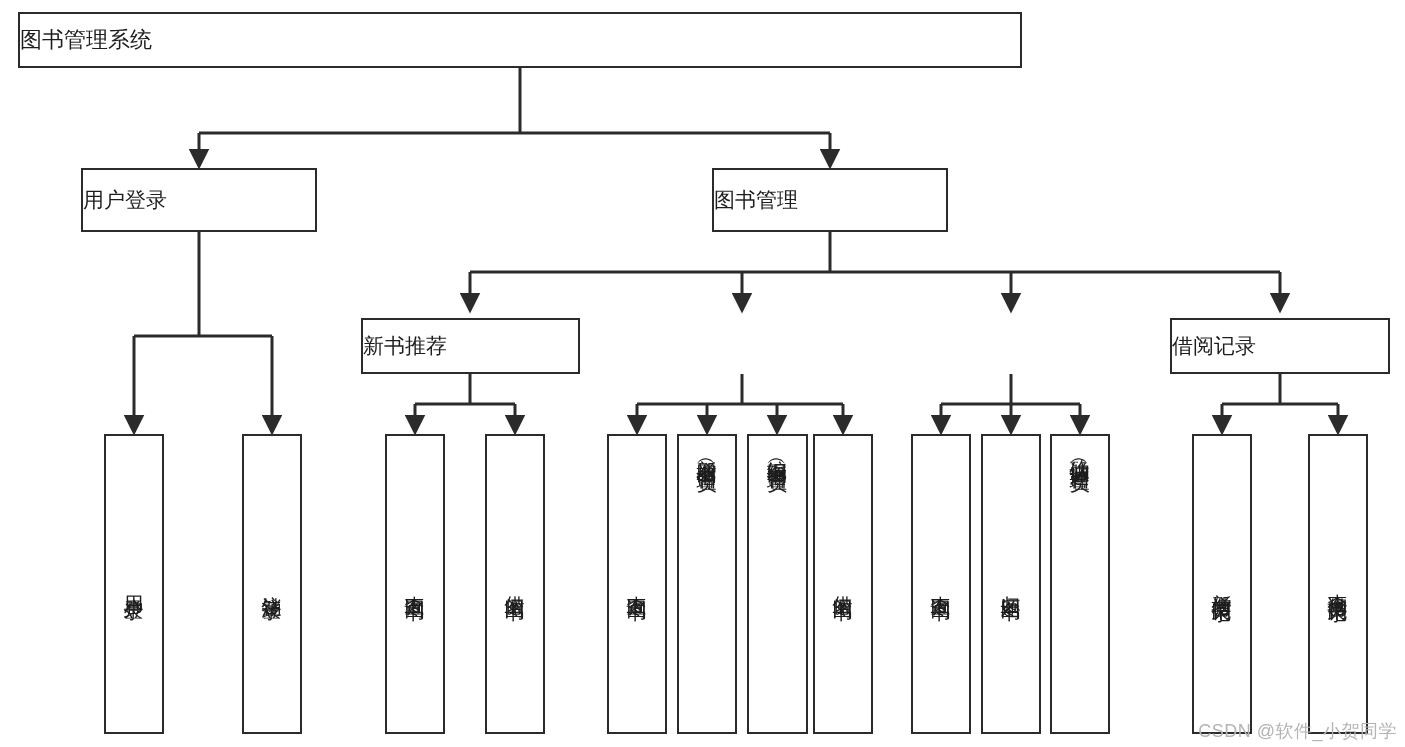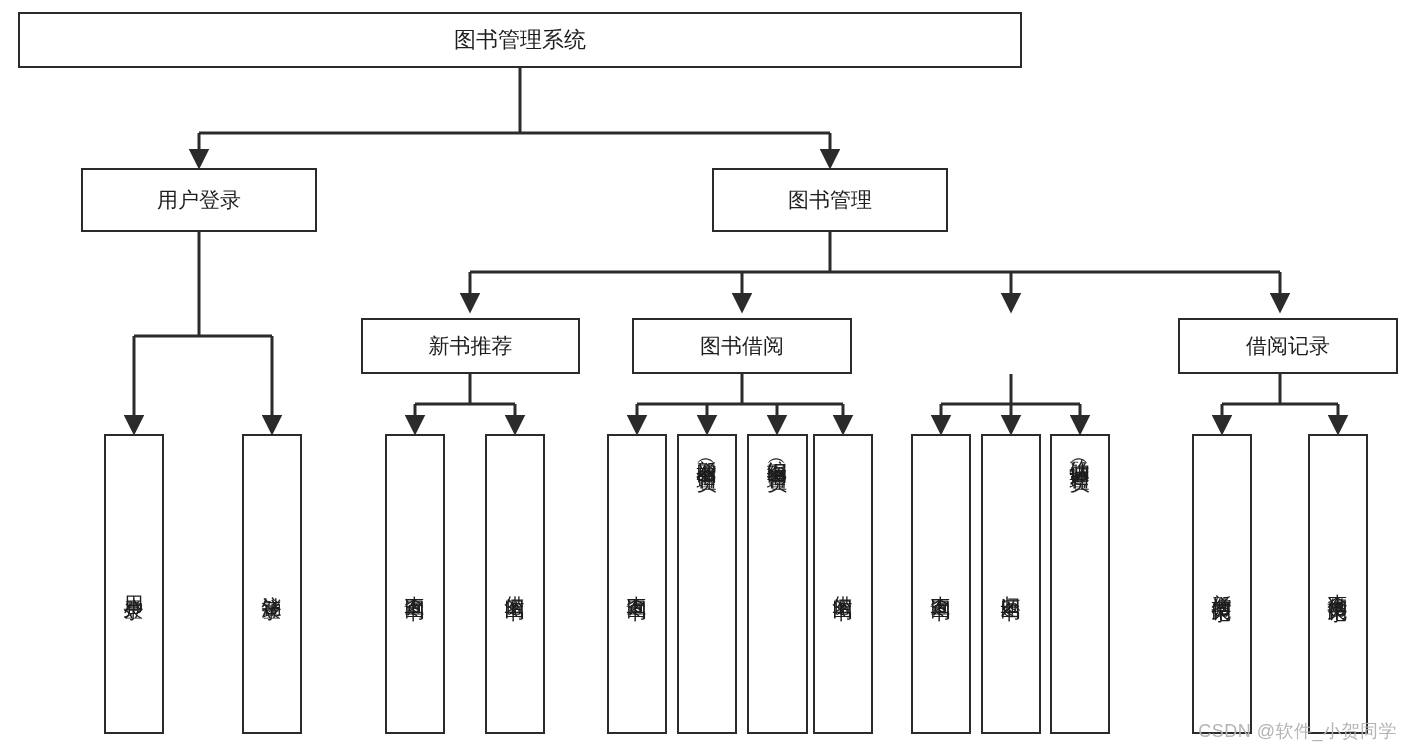--- a/index.html
+++ b/index.html
@@ -27,21 +27,20 @@
     height: 747px;
     pointer-events: none;
   }
   .node {
     position: absolute;
     box-sizing: border-box;
     border: 2px solid #2b2b2b;
     background: #ffffff;
     display: flex;
     align-items: center;
-    justify-content: center;
     text-align: center;
   }
   .node-label {
     display: block;
     line-height: 1.18;
     white-space: pre;
     color: #1d1d1d;
   }
   .node.level-0 {
     font-size: 22px;
@@ -141,24 +140,21 @@
   <div class="node level-1" style="left:81px; top:168px; width:236px; height:64px;">
     <span class="node-label">用户登录</span>
   </div>
   <div class="node level-2" style="left:361px; top:318px; width:219px; height:56px;">
     <span class="node-label">新书推荐</span>
   </div>
 
   <div class="node level-1" style="left:712px; top:168px; width:236px; height:64px;">
     <span class="node-label">图书管理</span>
   </div>
-  <div class="node level-2" style="left:632px; top:318px; width:220px; height:56px;">
-    <span class="node-label">图书借阅</span>
-  </div>
-  <div class="node level-2" style="left:1170px; top:318px; width:220px; height:56px;margin-left:8px;">
+  <div class="node level-2" style="left:1170px; top:318px; width:220px; height:56px;">
     <span class="node-label">借阅记录</span>
   </div>
 
   <div class="node leaf align-middle" style="left:104px; top:434px; width:60px; height:300px;">
     <span class="node-label">用户登录</span>
   </div>
   <div class="node leaf align-middle" style="left:242px; top:434px; width:60px; height:300px;">
     <span class="node-label">注销登录</span>
   </div>
 

